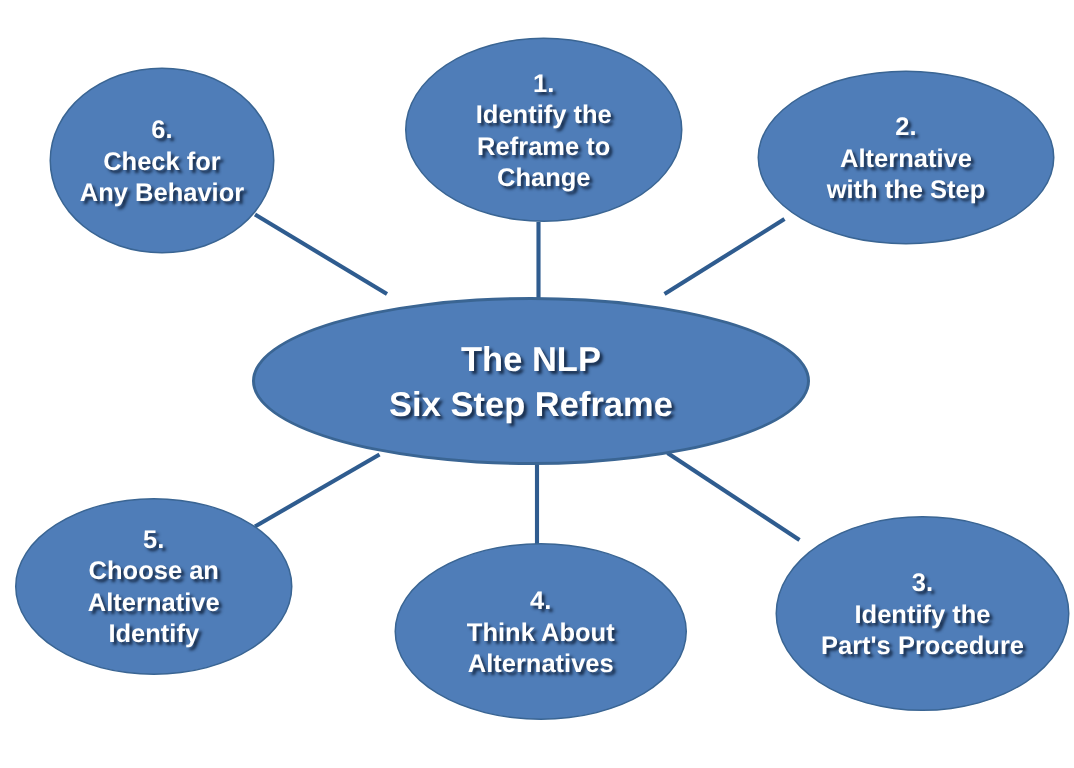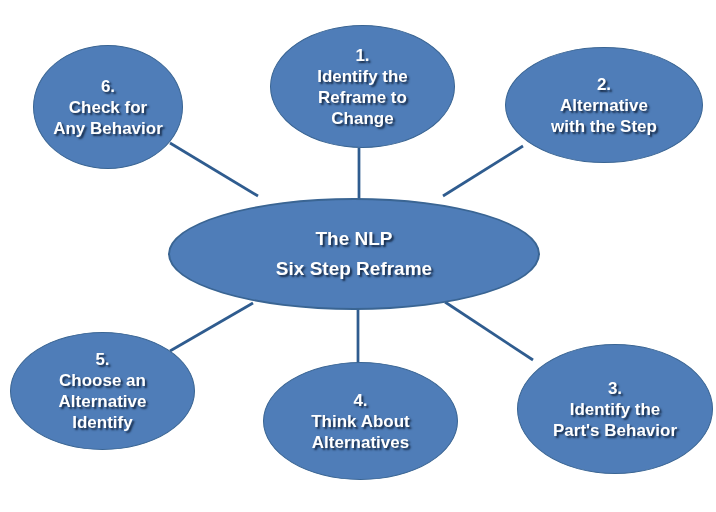--- a/index.html
+++ b/index.html
@@ -42,21 +42,21 @@
     flex-direction: column;
     align-items: center;
     justify-content: center;
     text-shadow: 2px 2px 2px rgba(14, 30, 55, 0.85);
   }
   .node.satellite {
     font-size: 17px;
     line-height: 21px;
   }
   .node.central {
-    font-size: 19px;
+    font-size: 23px;
     line-height: 30px;
     border-width: 2px;
     justify-content: center;
   }
   
   .node.central   { left: 168px; top: 198px; width: 372px; height: 112px; }
   .node.pos-step1 { left: 270px; top:  25px; width: 185px; height: 123px; }
   .node.pos-step2 { left: 505px; top:  47px; width: 198px; height: 116px; }
   .node.pos-step3 { left: 517px; top: 344px; width: 196px; height: 130px; }
   .node.pos-step4 { left: 263px; top: 362px; width: 195px; height: 118px; }
@@ -98,21 +98,21 @@
     <div>
         <div>Alternative</div>
         <div>with the Step</div>
       </div>
   </div>
 
   <div class="node satellite pos-step3">
     <div>3.</div>
     <div>
         <div>Identify the</div>
-        <div>Part's Behavior</div>
+        <div>Part's Procedure</div>
       </div>
   </div>
 
   <div class="node satellite pos-step4">
     <div>4.</div>
     <div>
         <div>Think About</div>
         <div>Alternatives</div>
       </div>
   </div>

